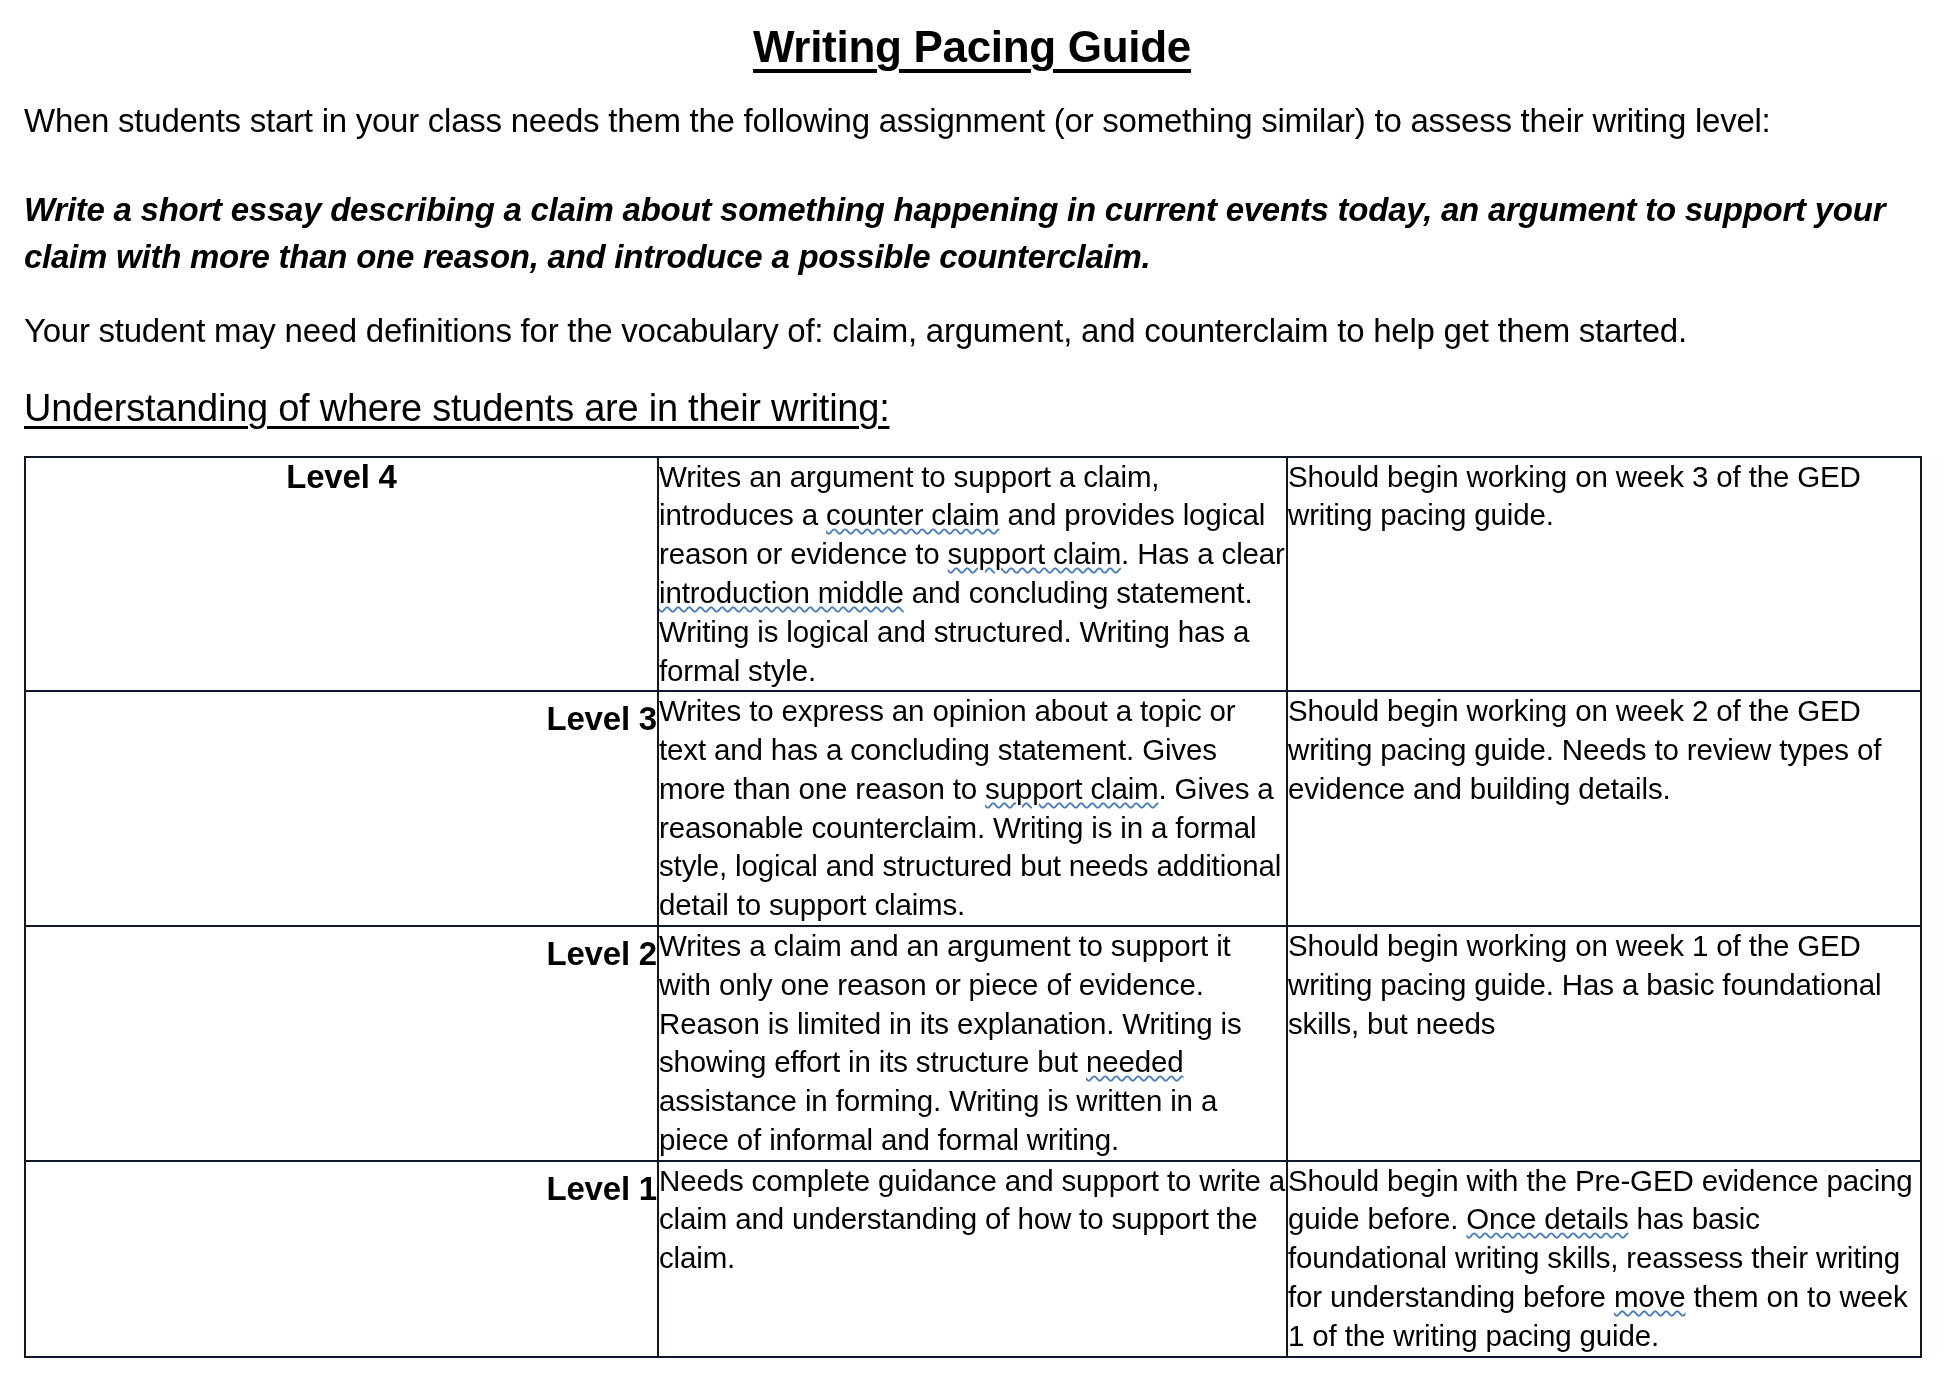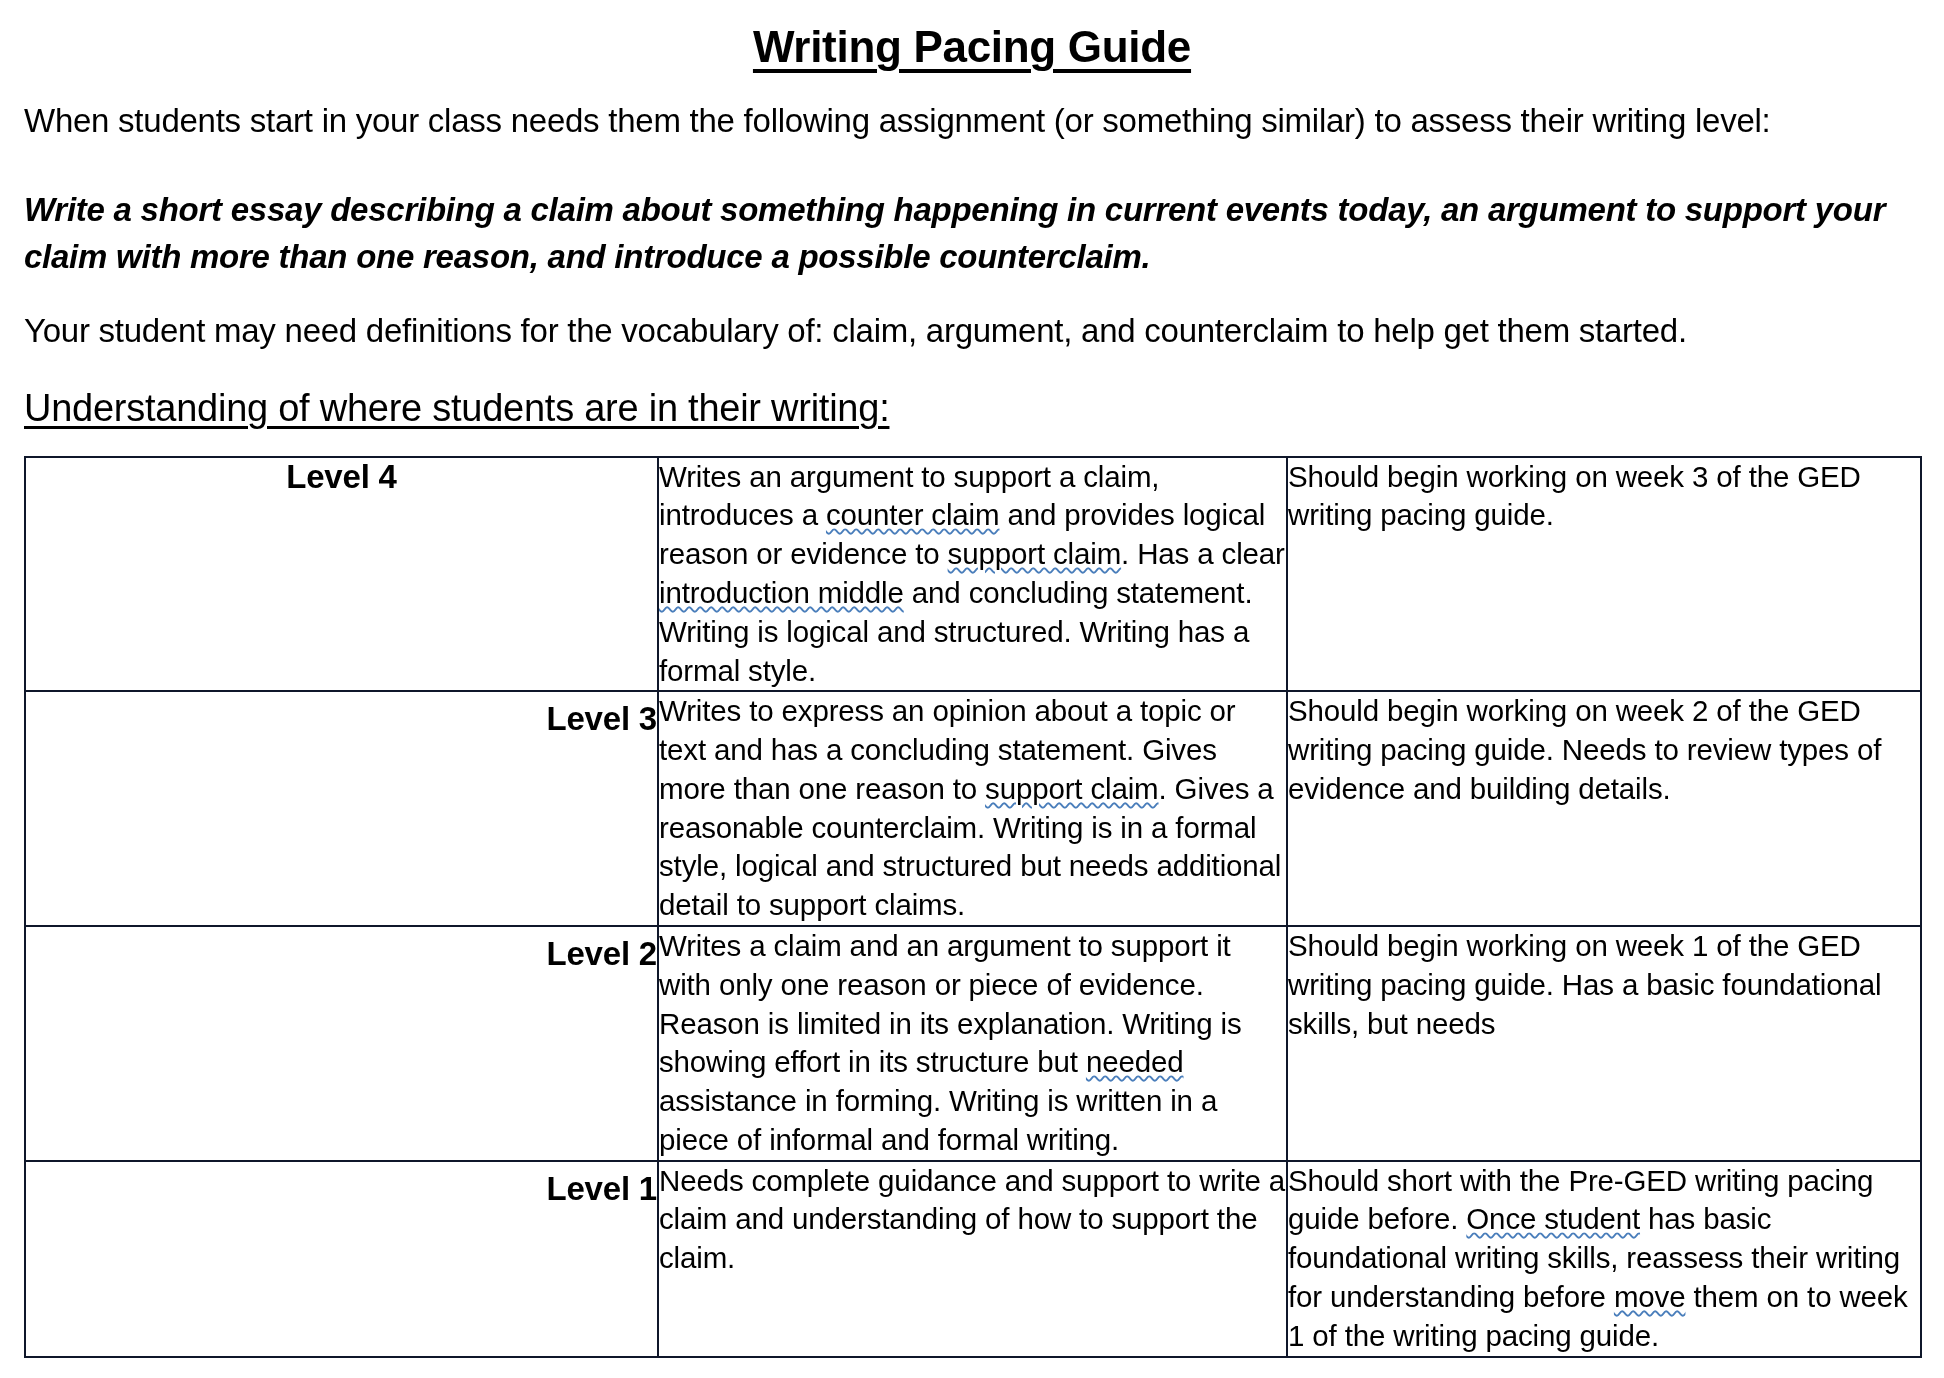--- a/index.html
+++ b/index.html
@@ -176,18 +176,18 @@
         <td class="cell-text"><span>Should begin working on week 2 of the GED writing pacing guide. Needs to review types of evidence and building details.</span></td>
       </tr>
       <tr>
         <td class="level-cell top-v">Level 2</td>
         <td class="cell-text"><span>Writes a claim and an argument to support it with only one reason or piece of evidence. Reason is limited in its explanation. Writing is showing effort in its structure but </span><span class="sq">needed</span><span> assistance in forming. Writing is written in a piece of informal and formal writing.</span></td>
         <td class="cell-text"><span>Should begin working on week 1 of the GED writing pacing guide. Has a basic foundational skills, but needs</span></td>
       </tr>
       <tr>
         <td class="level-cell top-v">Level 1</td>
         <td class="cell-text"><span>Needs complete guidance and support to write a claim and understanding of how to support the claim.</span></td>
-        <td class="cell-text"><span>Should short with the Pre-GED writing pacing guide before. </span><span class="sq">Once student</span><span> has basic foundational writing skills, reassess their writing for understanding before </span><span class="sq">move</span><span> them on to week 1 of the writing pacing guide.</span></td>
+        <td class="cell-text"><span>Should begin with the Pre-GED evidence pacing guide before. </span><span class="sq">Once details</span><span> has basic foundational writing skills, reassess their writing for understanding before </span><span class="sq">move</span><span> them on to week 1 of the writing pacing guide.</span></td>
       </tr>
     </tbody>
   </table>
 
 </div>
 
 </body></html>

